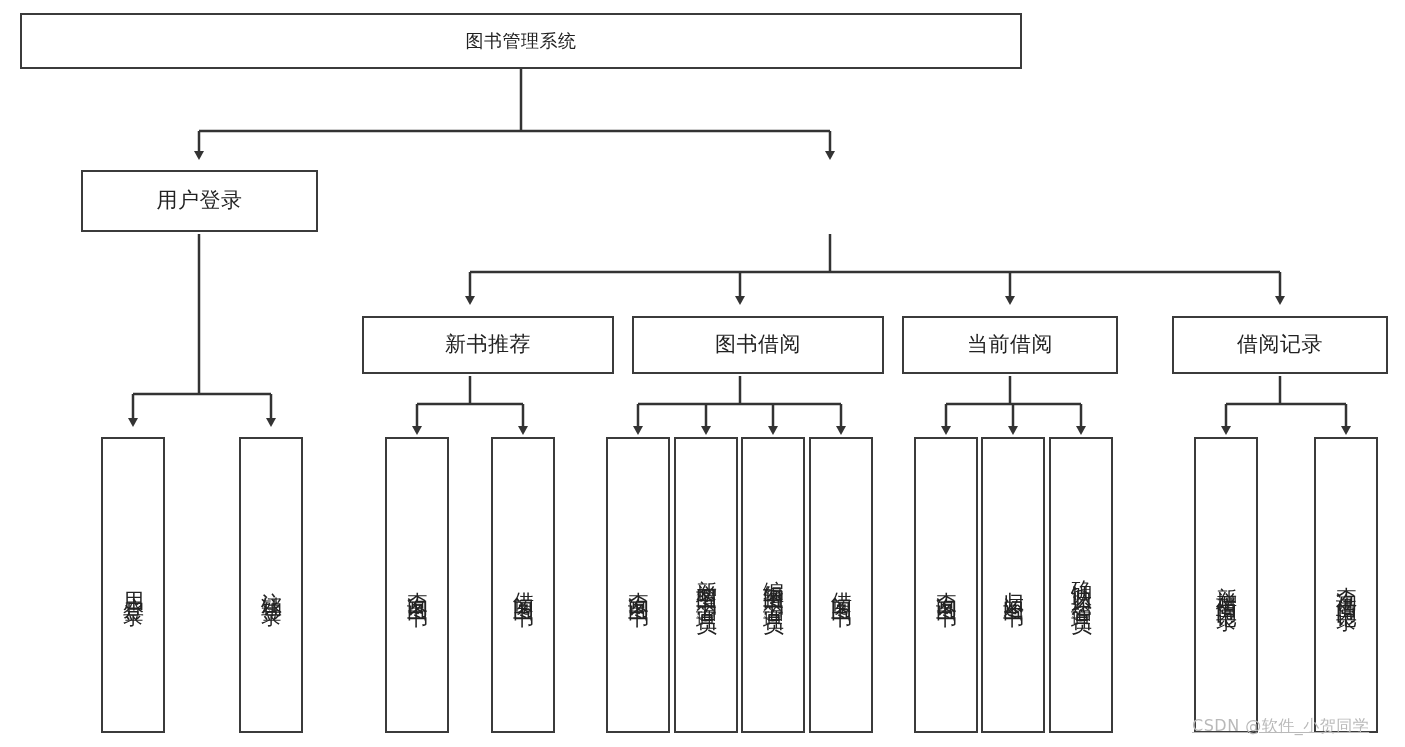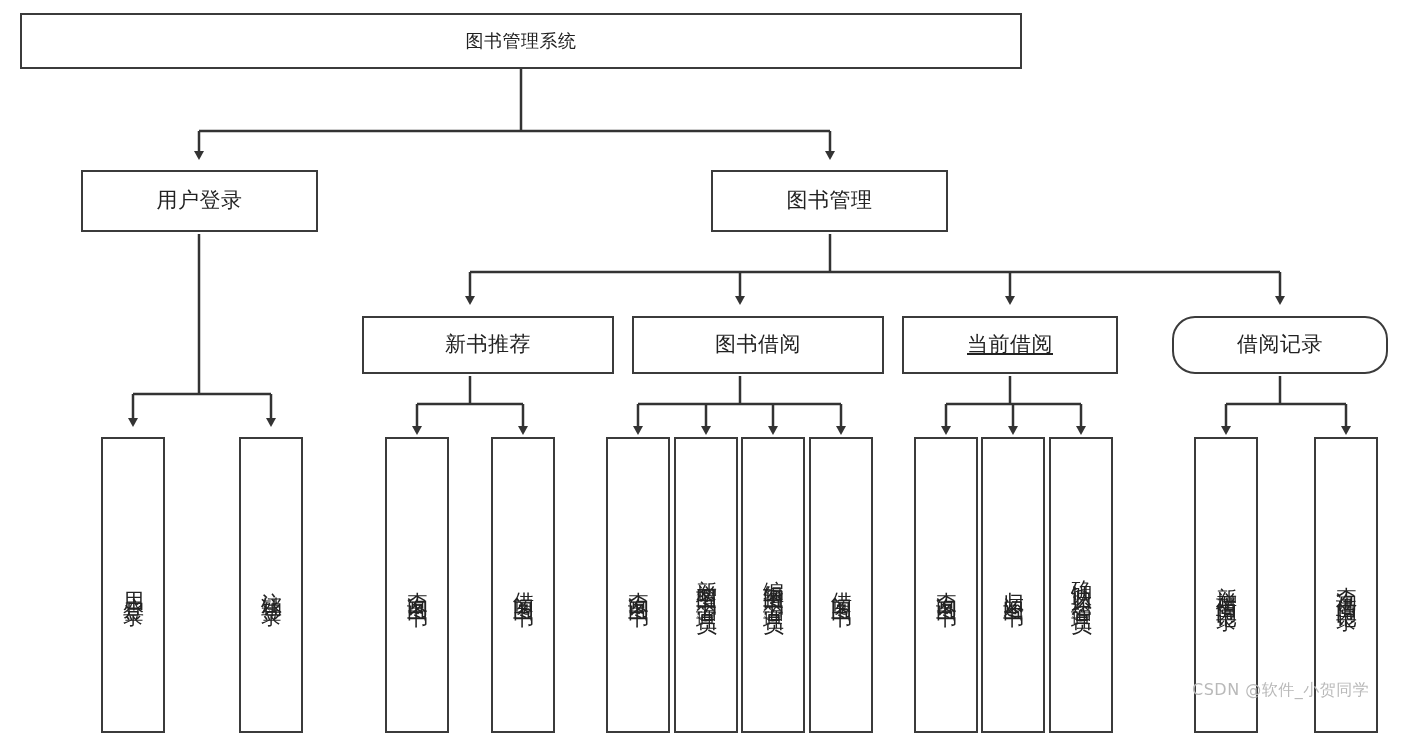--- a/index.html
+++ b/index.html
@@ -123,37 +123,34 @@
   </svg>
 
   <div class="node root horiz" style="left:20px; top:13px; width:1002px; height:56px;">
     <span class="lbl">图书管理系统</span>
   </div>
 
   <div class="node horiz" style="left:81px; top:170px; width:237px; height:62px;">
     <span class="lbl">用户登录</span>
   </div>
 
-  <div class="node horiz" style="left:711px; top:170px; width:237px; height:62px;">
-    <span class="lbl">图书管理</span>
-  </div>
 
   <div class="node horiz" style="left:362px; top:316px; width:252px; height:58px;">
     <span class="lbl">新书推荐</span>
   </div>
 
   <div class="node horiz" style="left:632px; top:316px; width:252px; height:58px;">
     <span class="lbl">图书借阅</span>
   </div>
 
-  <div class="node horiz" style="left:902px; top:316px; width:216px; height:58px;text-decoration:underline;">
+  <div class="node horiz" style="left:902px; top:316px; width:216px; height:58px;">
     <span class="lbl">当前借阅</span>
   </div>
 
-  <div class="node horiz" style="left:1172px; top:316px; width:216px; height:58px;border-radius:23px;">
+  <div class="node horiz" style="left:1172px; top:316px; width:216px; height:58px;">
     <span class="lbl">借阅记录</span>
   </div>
 
   <div class="node vert" style="left:101px; top:437px; width:64px; height:296px;">
     <span class="lbl">用户登录</span>
   </div>
 
   <div class="node vert" style="left:239px; top:437px; width:64px; height:296px;">
     <span class="lbl">注销登录</span>
   </div>
@@ -195,15 +192,15 @@
   </div>
 
   <div class="node vert" style="left:1194px; top:437px; width:64px; height:296px;">
     <span class="lbl">新增借阅记录</span>
   </div>
 
   <div class="node vert" style="left:1314px; top:437px; width:64px; height:296px;">
     <span class="lbl">查询借阅记录</span>
   </div>
 
-  <div class="watermark" style="left:1192px; top:680px;">CSDN @软件_小贺同学</div>
+  <div class="watermark" style="left:1192px; top:716px;text-decoration:underline;">CSDN @软件_小贺同学</div>
 
 </div>
 
 </body></html>

